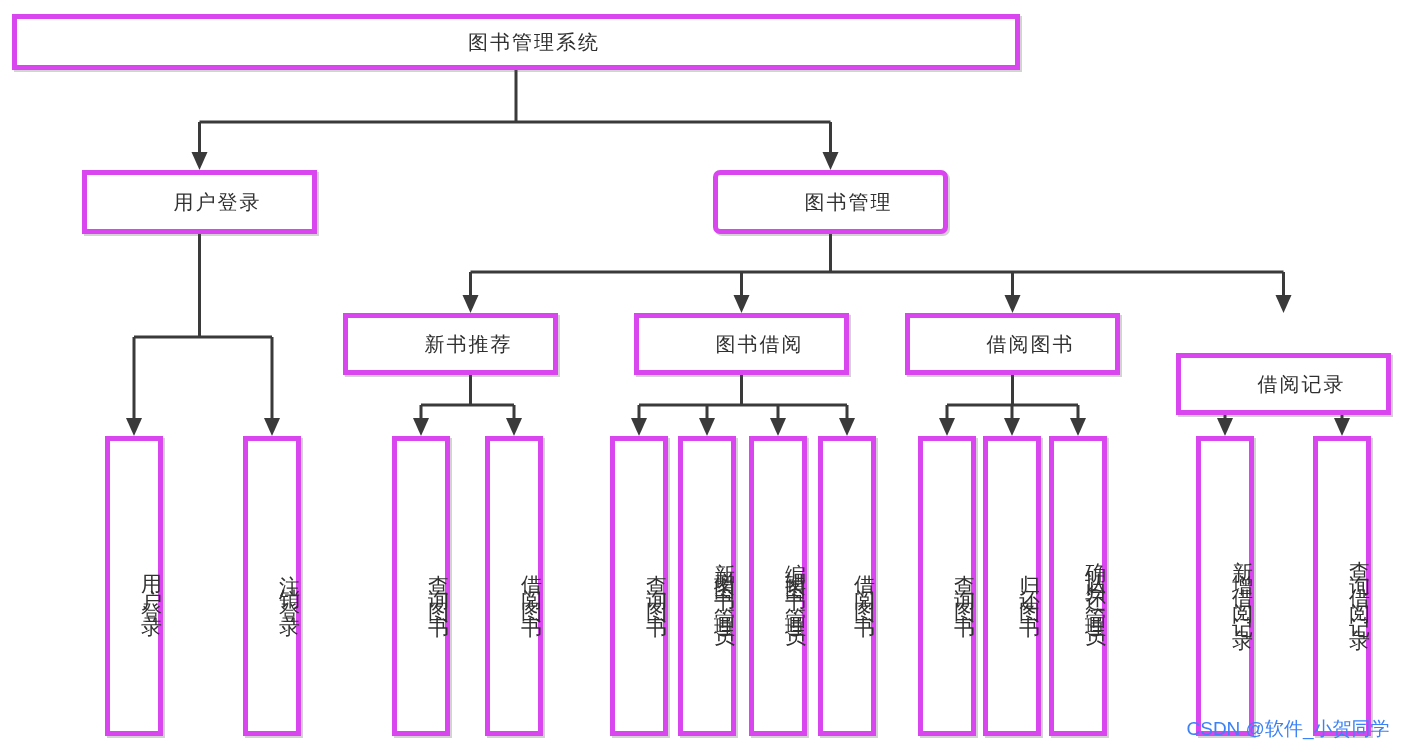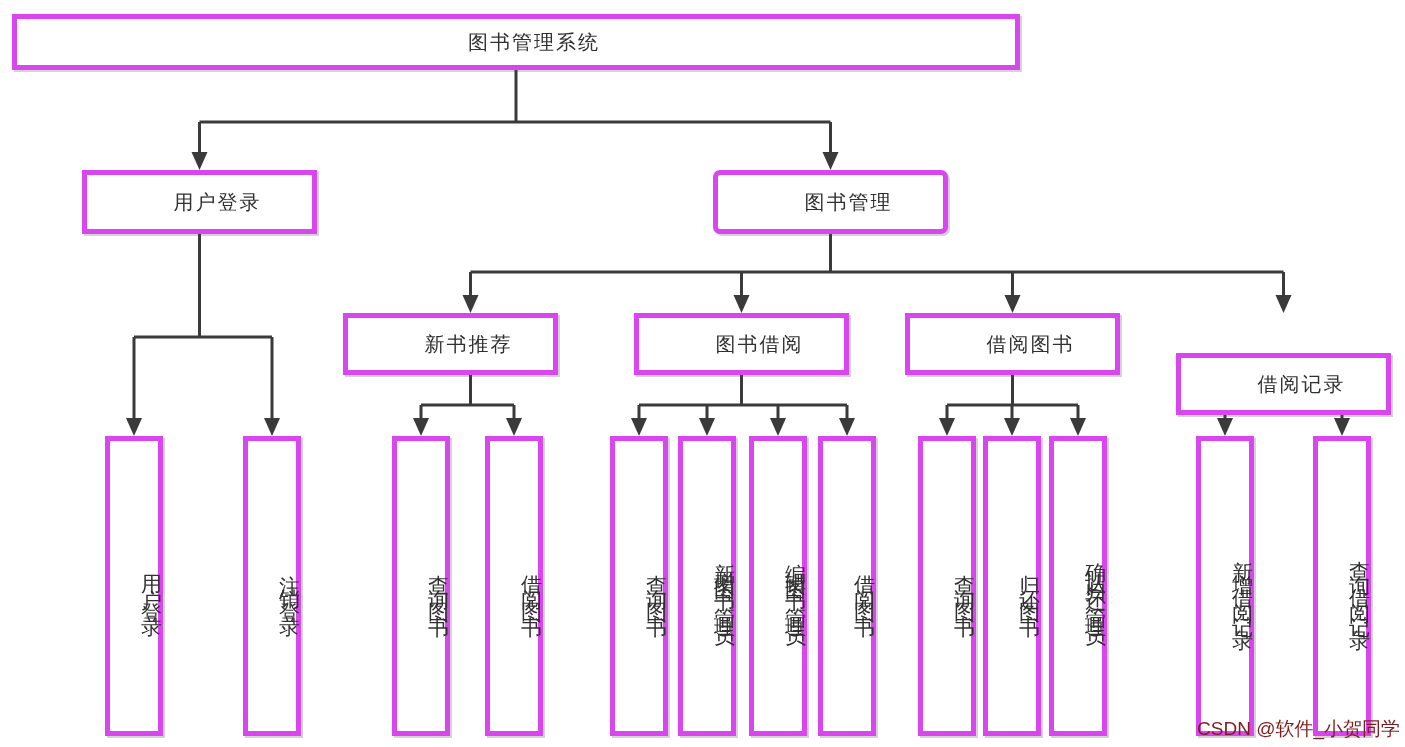--- a/index.html
+++ b/index.html
@@ -43,22 +43,22 @@
   }
   .node.v.tight span {
     letter-spacing: 9px;
   }
   .watermark {
     position: absolute;
     left: 1176px;
     top: 716px;
     width: 224px;
     font-size: 19px;
-    color: #7f1d1d;
-    text-align: right;
+    color: #3b82f6;
+    text-align: center;
     white-space: nowrap;
   }
 </style>
 </head>
 <body>
 
 <div class="canvas">
 
   <svg class="connectors" width="1405" height="747" viewBox="0 0 1405 747" aria-hidden="true">
     <path fill="none" stroke="#3a3a3a" stroke-width="3" d="

